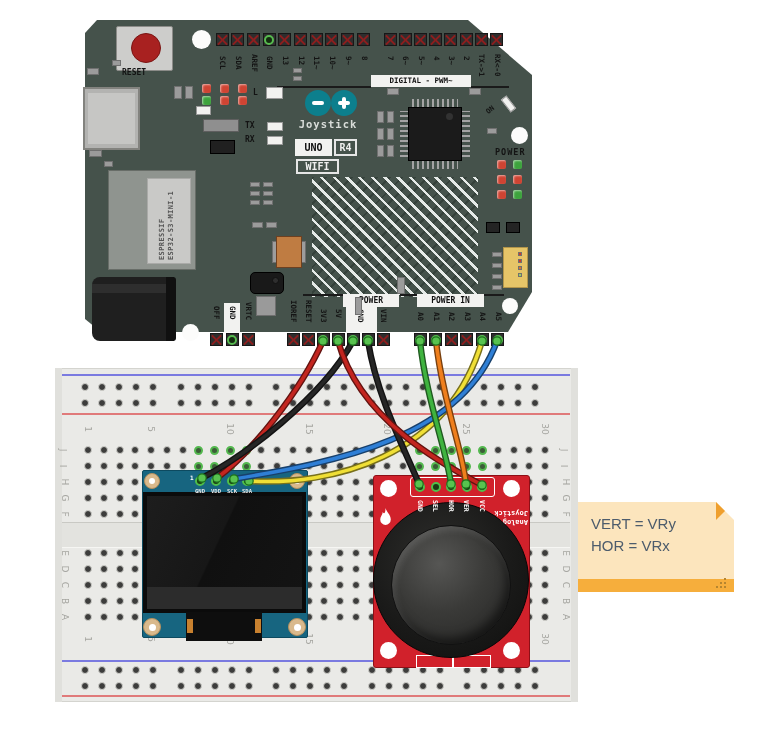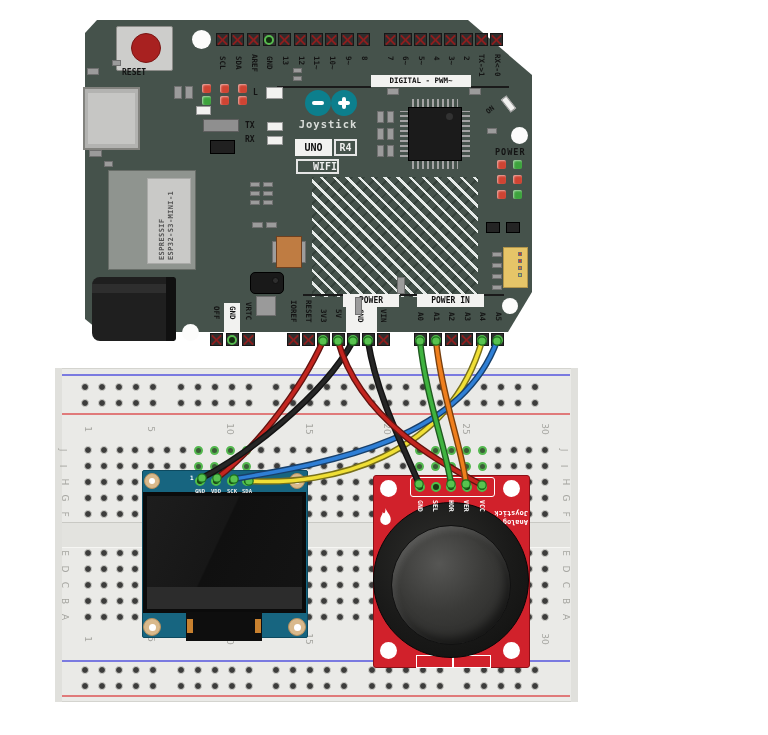--- a/index.html
+++ b/index.html
@@ -93,21 +93,21 @@
   <div class="ab" style="left:446px;top:113px;width:7px;height:7px;border-radius:50%;background:#323232;z-index:3;"></div>
 
   <div class="ab" style="left:305px;top:90px;width:26px;height:26px;border-radius:50%;background:#0c7f8d;z-index:3;"></div>
   <div class="ab" style="left:331px;top:90px;width:26px;height:26px;border-radius:50%;background:#0c7f8d;z-index:3;"></div>
   <div class="ab" style="left:312px;top:101px;width:12px;height:4px;background:#fff;border-radius:2px;z-index:3;"></div>
   <div class="ab" style="left:338px;top:101px;width:12px;height:4px;background:#fff;border-radius:2px;z-index:3;"></div>
   <div class="ab" style="left:342px;top:97px;width:4px;height:12px;background:#fff;border-radius:2px;z-index:3;"></div>
   <div class="ab" style="left:296px;top:118px;width:64px;height:12px;text-align:center;font:700 10.5px 'DejaVu Sans Mono',monospace;color:#d8dcd8;letter-spacing:1px;z-index:3;">Joystick</div>
   <div class="silk" style="left:295px;top:139px;width:37px;height:17px;line-height:17px;font-size:10px;">UNO</div>
   <div class="ab" style="left:334px;top:139px;width:23px;height:17px;border:2px solid #e6e6e6;box-sizing:border-box;color:#efefef;font:700 10px 'DejaVu Sans Mono',monospace;line-height:13px;text-align:center;z-index:3;">R4</div>
-  <div class="ab" style="left:296px;top:159px;width:43px;height:15px;border:2px solid #e6e6e6;box-sizing:border-box;color:#efefef;font:700 10px 'DejaVu Sans Mono',monospace;line-height:11px;text-align:right;z-index:3;">WIFI</div>
+  <div class="ab" style="left:296px;top:159px;width:43px;height:15px;border:2px solid #e6e6e6;box-sizing:border-box;color:#efefef;font:700 10px 'DejaVu Sans Mono',monospace;line-height:11px;text-align:center;z-index:3;">WIFI</div>
 
   <div class="blab" style="left:253px;top:88px;">L</div>
   <div class="blab" style="left:245px;top:121px;">TX</div>
   <div class="blab" style="left:245px;top:135px;">RX</div>
   <div class="blab" style="left:486px;top:106px;transform:rotate(-38deg);font-size:7px;">ON</div>
   <div class="ab" style="left:505px;top:96px;width:5px;height:14px;background:#f2f2f0;border:1px solid #999;transform:rotate(-38deg);z-index:3;"></div>
   <div class="blab" style="left:495px;top:147px;font-size:8.5px;letter-spacing:1px;">POWER</div>
 
   <div class="silk" style="left:371px;top:75px;width:100px;height:12px;line-height:12px;font-size:7.5px;">DIGITAL - PWM~</div>
   <div class="silk" style="left:343px;top:294px;width:56px;height:13px;line-height:13px;">POWER</div>
@@ -191,20 +191,29 @@
       <path d="M420,341 C426,398 447,452 451,484" fill="none" stroke="rgb(32,90,32)" stroke-width="6.4" stroke-linecap="round"></path>
       <path d="M420,341 C426,398 447,452 451,484" fill="none" stroke="#3fb33f" stroke-width="3.6" stroke-linecap="round"></path>
       <circle cx="420" cy="341" r="4.2" fill="#58c24f" stroke="#1c711c" stroke-width="1.2"></circle>
       <circle cx="451" cy="484" r="4.2" fill="#58c24f" stroke="#1c711c" stroke-width="1.2"></circle>
       <path d="M436,341 C442,398 463,452 466,484" fill="none" stroke="rgb(120,64,15)" stroke-width="6.4" stroke-linecap="round"></path>
       <path d="M436,341 C442,398 463,452 466,484" fill="none" stroke="#ef7f1d" stroke-width="3.6" stroke-linecap="round"></path>
       <circle cx="436" cy="341" r="4.2" fill="#58c24f" stroke="#1c711c" stroke-width="1.2"></circle>
       <circle cx="466" cy="484" r="4.2" fill="#58c24f" stroke="#1c711c" stroke-width="1.2"></circle>
     </svg>
 
+  <div id="note" class="ab" style="background: rgb(252, 229, 189);">
+    <div id="note-fold" class="ab"></div>
+    <div id="note-bar" class="ab" style="background: rgb(246, 174, 60);"></div>
+    <div id="note-text" class="ab" style="color: rgb(77, 92, 108);">
+      <div>VERT = VRy</div>
+      <div>HOR = VRx</div>
+    </div>
+    <div id="note-grip" class="ab"></div>
+  </div>
 <div class="ab apin px" style="left: 215.5px; top: 33px;"></div>
     <div class="ab vlab" style="left: 226.2px; top: 56px;">SCL</div>
     <div class="ab apin px" style="left: 231.2px; top: 33px;"></div>
     <div class="ab vlab" style="left: 241.9px; top: 56px;">SDA</div>
     <div class="ab apin px" style="left: 246.9px; top: 33px;"></div>
     <div class="ab vlab" style="left: 257.6px; top: 54px;">AREF</div>
     <div class="ab apin pg" style="left: 262.6px; top: 33px;"></div>
     <div class="ab vlab" style="left: 273.3px; top: 56px;">GND</div>
     <div class="ab apin px" style="left: 278.3px; top: 33px;"></div>
     <div class="ab vlab" style="left: 289px; top: 56px;">13</div>

